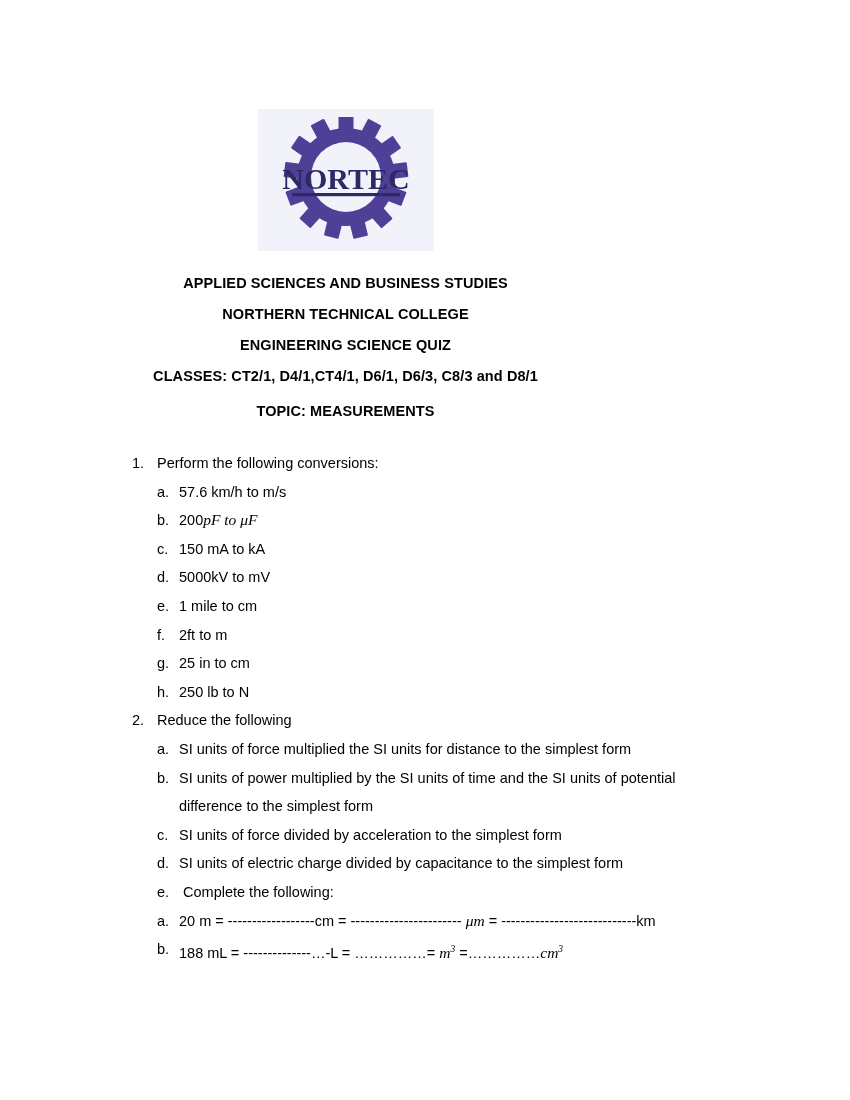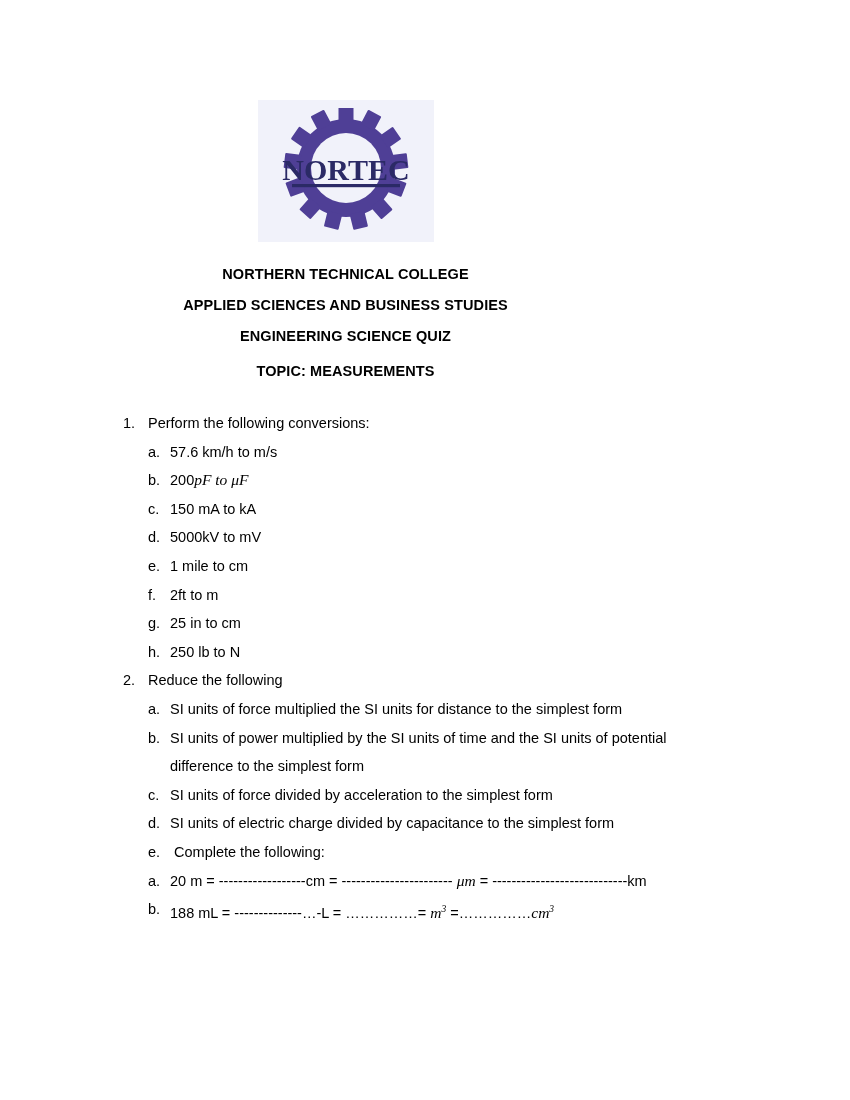--- a/index.html
+++ b/index.html
@@ -13,21 +13,21 @@
     height: 1100px;
     font-family: "Liberation Sans", sans-serif;
     color: #000000;
     overflow: hidden;
     position: relative;
   }
   .page {
     width: 691px;
     height: 1100px;
     box-sizing: border-box;
-    padding: 0;
+    padding: 9px;
     position: relative;
     background: #ffffff;
   }
 
   
   .logo-wrap {
     padding-top: 100px;
     display: flex;
     justify-content: center;
   }
@@ -158,23 +158,24 @@
           </g>
           <circle cx="0" cy="0" r="35" fill="#f1f2fa"></circle>
         </g>
         <text x="75" y="72" text-anchor="middle" font-family="Liberation Serif, serif" font-size="30" font-weight="bold" fill="#2b2a66">NORTEC</text>
         <rect x="21" y="76" width="108" height="3.2" fill="#2b2a66"></rect>
       </svg>
     </div>
   </div>
 
   <div class="headings">
+    <div class="hd">APPLIED SCIENCES AND BUSINESS STUDIES</div>
     <div class="hd">NORTHERN TECHNICAL COLLEGE</div>
-    <div class="hd">APPLIED SCIENCES AND BUSINESS STUDIES</div>
     <div class="hd">ENGINEERING SCIENCE QUIZ</div>
+    <div class="hd">CLASSES: CT2/1, D4/1,CT4/1, D6/1, D6/3, C8/3 and D8/1</div>
     <div class="hd topic">TOPIC: MEASUREMENTS</div>
   </div>
 
   <div class="content">
     <ol class="qlist">
 
       <li class="qitem">
         <span class="marker">1.</span>
         <span class="qtext">Perform the following conversions:</span>
         <ol class="sublist sub-indent">

